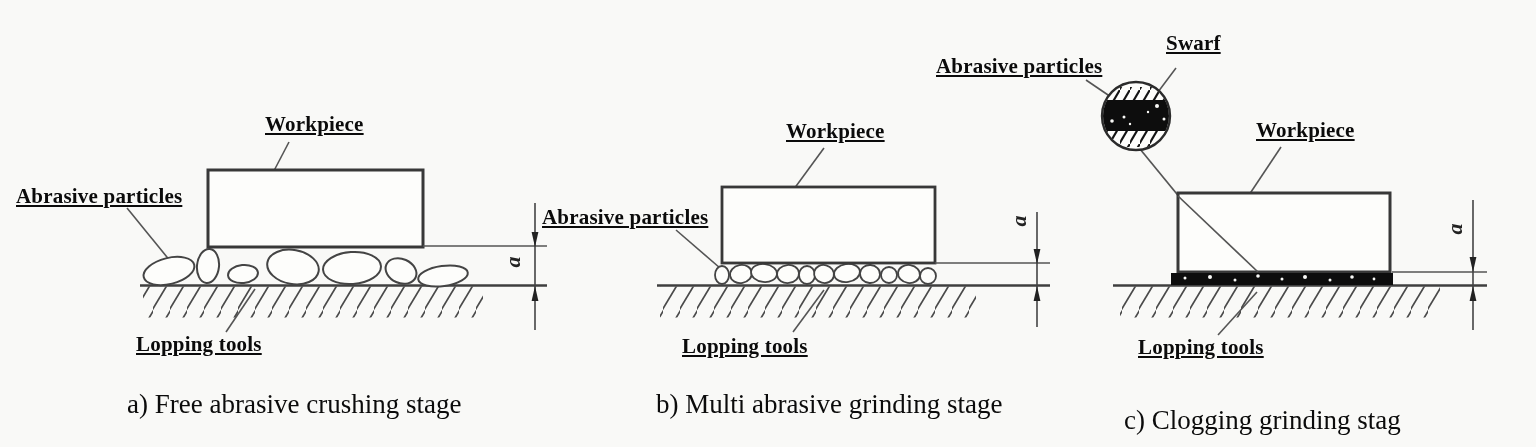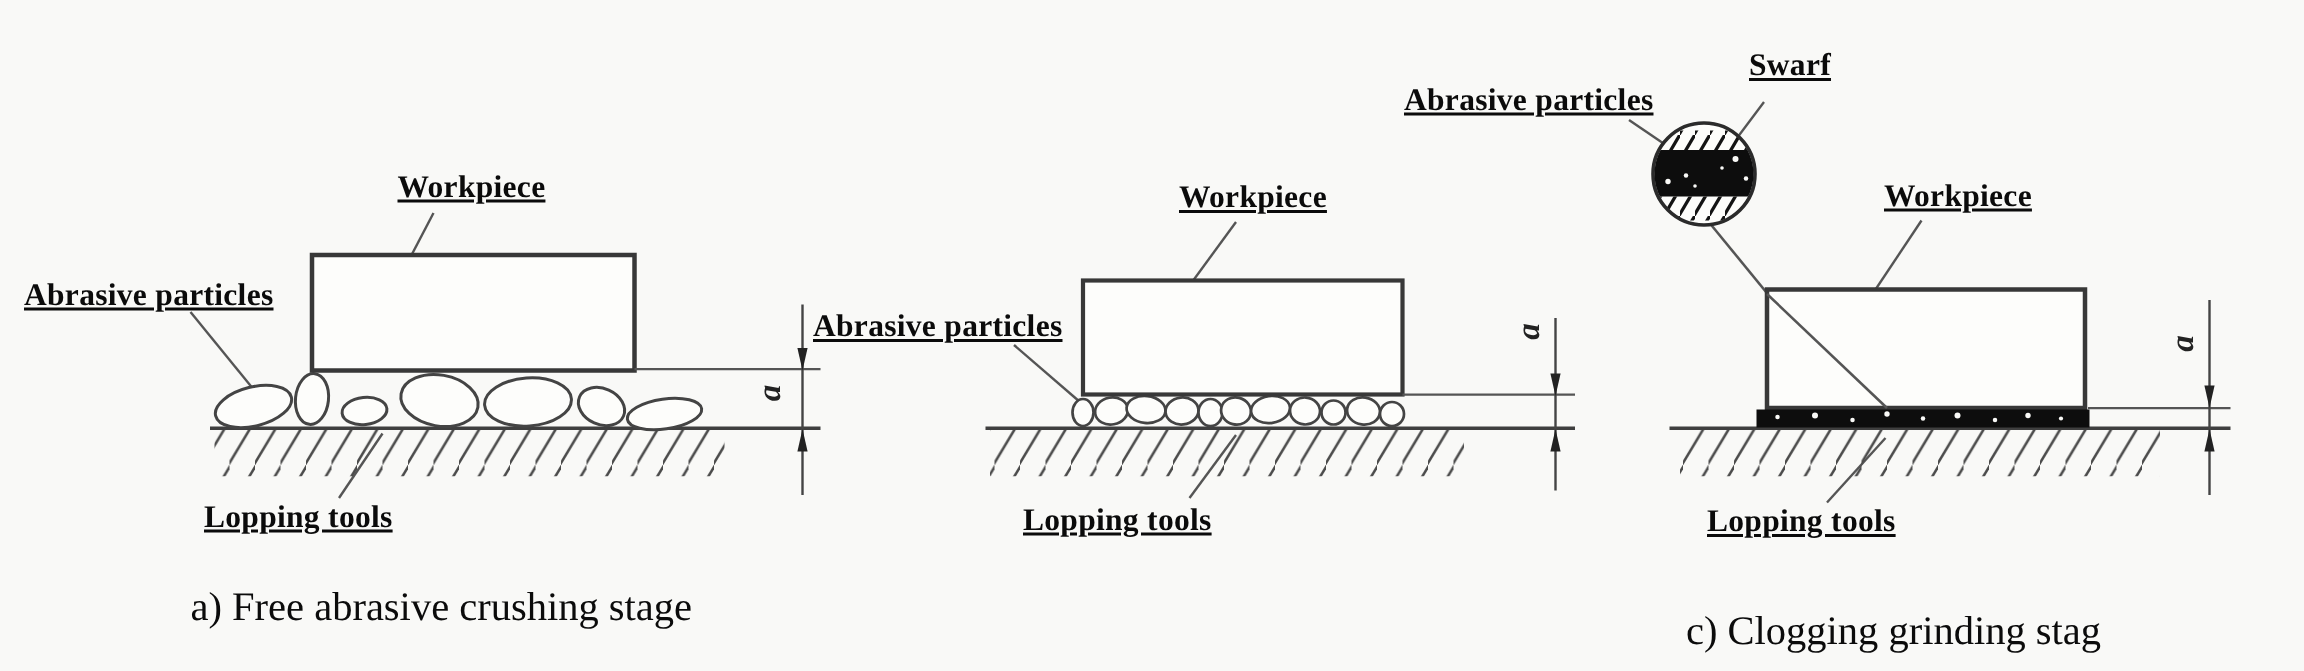--- a/index.html
+++ b/index.html
@@ -152,20 +152,21 @@
   <div class="label" style="left:16px;top:185px">Abrasive particles</div>
   <div class="label" style="left:265px;top:113px">Workpiece</div>
   <div class="label" style="left:136px;top:333px">Lopping tools</div>
   <div class="dim" style="left:513px;top:262px">a</div>
   <div class="caption" style="left:127px;top:390px">a) Free abrasive crushing stage</div>
 
   <div class="label" style="left:542px;top:206px">Abrasive particles</div>
   <div class="label" style="left:786px;top:120px">Workpiece</div>
   <div class="label" style="left:682px;top:335px">Lopping tools</div>
   <div class="dim" style="left:1019px;top:221px">a</div>
+  <div class="caption" style="left:656px;top:390px">b) Multi abrasive grinding stage</div>
 
   <div class="label" style="left:936px;top:55px">Abrasive particles</div>
   <div class="label" style="left:1166px;top:32px">Swarf</div>
   <div class="label" style="left:1256px;top:119px">Workpiece</div>
   <div class="label" style="left:1138px;top:336px">Lopping tools</div>
   <div class="dim" style="left:1455px;top:229px">a</div>
   <div class="caption" style="left:1124px;top:406px">c) Clogging grinding stag</div>
 
 </div>
 

